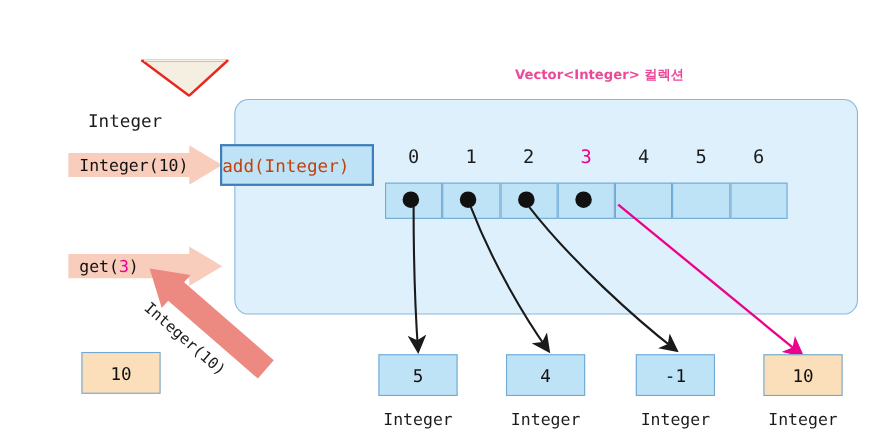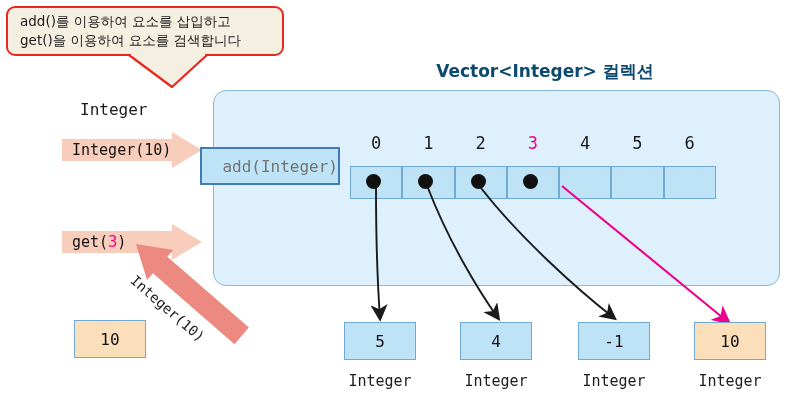--- a/index.html
+++ b/index.html
@@ -28,28 +28,28 @@
 
   
   .panel{
     position:absolute;left:213px;top:90px;width:567px;height:196px;
     background:#ddf0fb;border:1.6px solid #8bb8da;border-radius:13px;
     box-sizing:border-box;
   }
   .panel-title{
     position:absolute;left:420px;top:60px;width:250px;text-align:center;
     font-family:"DejaVu Sans", sans-serif;font-weight:bold;
-    font-size:17px;color:#0c4a6e;white-space:nowrap;
+    font-size:12px;color:#ec4899;white-space:nowrap;
   }
 
   
   .mbox{
     position:absolute;background:#bfe3f6;border:2.4px solid #3f7cb8;
-    box-sizing:border-box;display:flex;align-items:center;justify-content:flex-end;
-    font-family:"DejaVu Sans Mono", monospace;font-size:16px;color:#737373;margin-top:16px;
+    box-sizing:border-box;display:flex;align-items:center;justify-content:flex-start;
+    font-family:"DejaVu Sans Mono", monospace;font-size:16px;color:#c2410c;
   }
   #add-box{left:200px;top:131px;width:140px;height:38px;}
   #get-box{left:200px;top:212px;width:140px;height:36px;}
 
   
   .sarrow{position:absolute;}
   .sarrow .lbl{
     position:absolute;left:0;top:0;width:100%;height:100%;
     display:flex;align-items:center;justify-content:flex-start;
     padding-left:10px;box-sizing:border-box;
@@ -99,24 +99,20 @@
     position:absolute;left:80px;top:100px;
     font-family:"DejaVu Sans Mono", monospace;font-size:16px;color:#1b1b1b;
   }
   svg.ov{position:absolute;left:0;top:0;width:800px;height:402px;pointer-events:none;}
 </style>
 </head>
 <body>
 
 <div id="stage">
 
-  <div class="bubble">
-    <div class="line">add()를 이용하여 요소를 삽입하고</div>
-    <div class="line">get()을 이용하여 요소를 검색합니다</div>
-  </div>
   <svg class="bubble-tail" viewBox="0 0 80 34">
     <path d="M1,1 L79,1 L44,33 Z" fill="#f4efe1" stroke="#e8281e" stroke-width="2.2" stroke-linejoin="round"></path>
     <rect x="3" y="-4" width="74" height="6" fill="#f4efe1"></rect>
   </svg>
 
   <div class="panel"></div>
   <div class="panel-title">Vector&lt;Integer&gt; 컬렉션</div>
 
   <div id="integer-caption">Integer</div>
 

